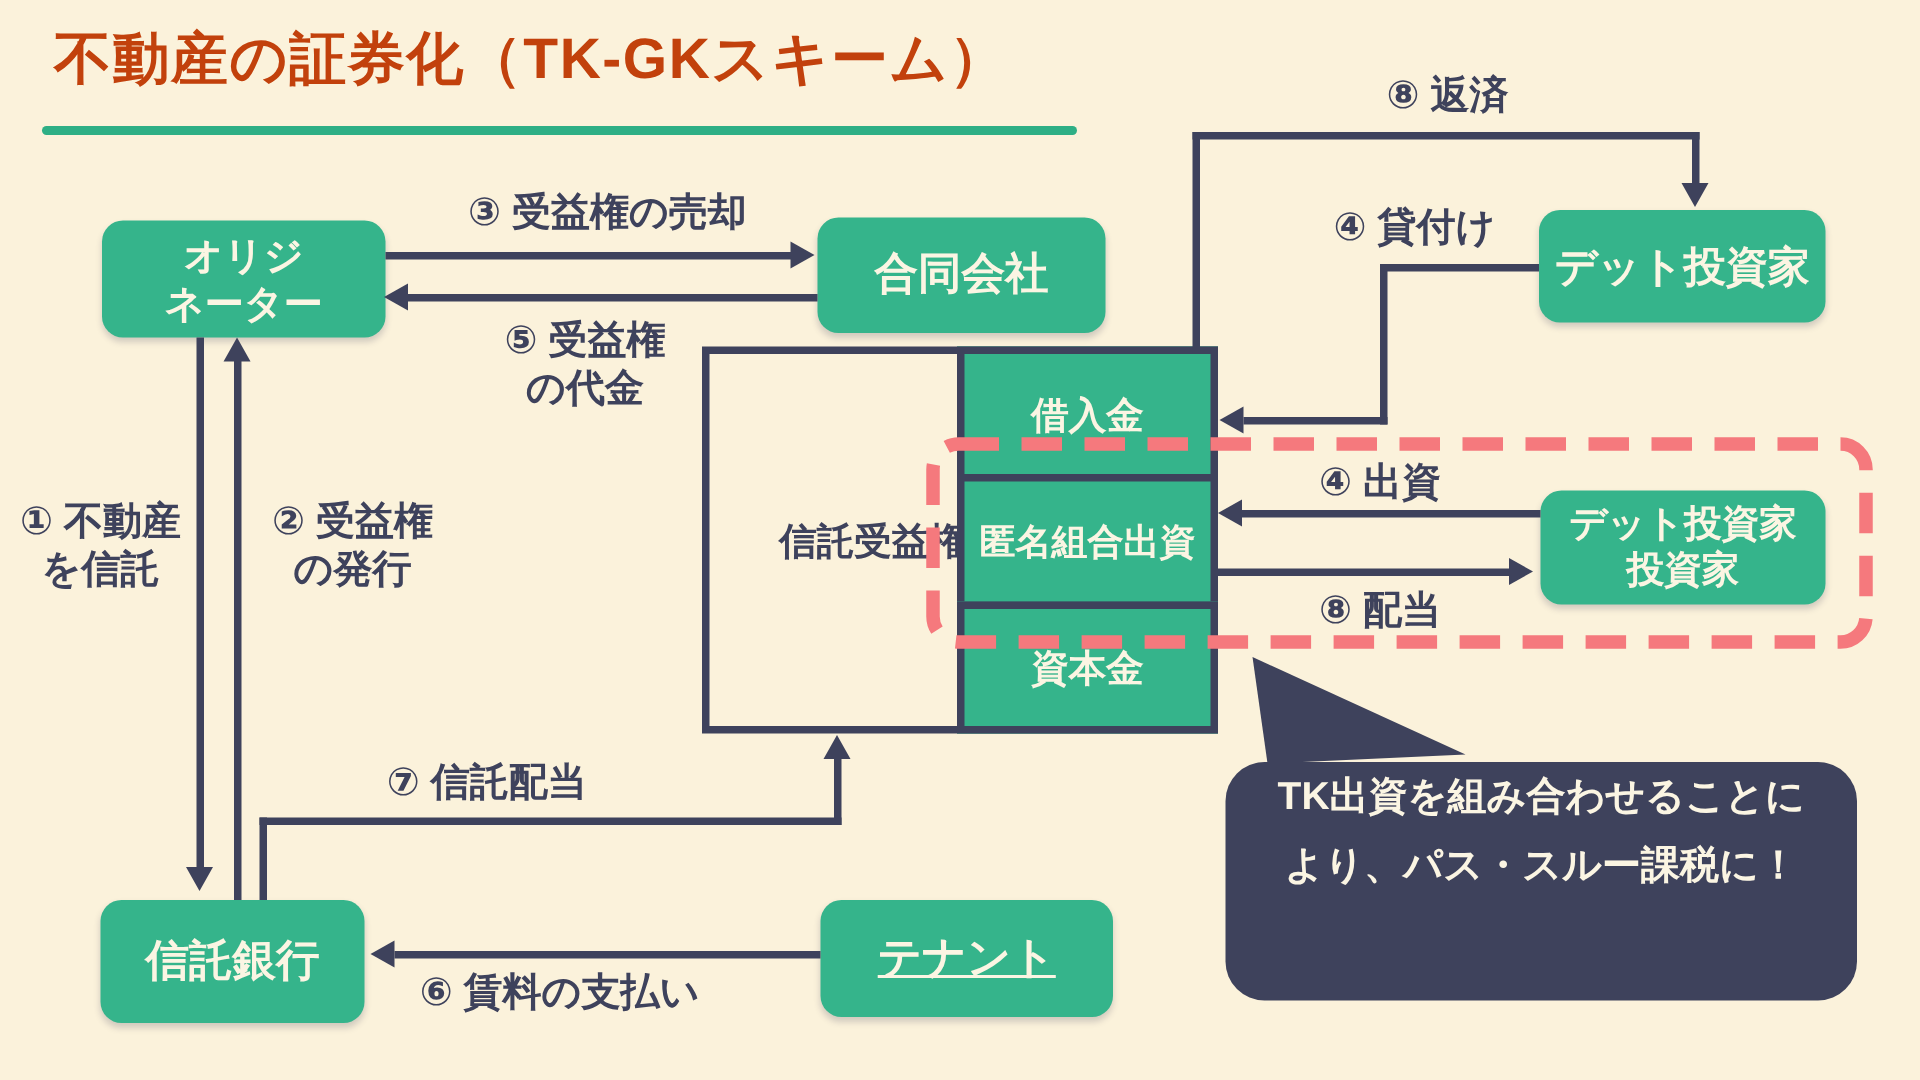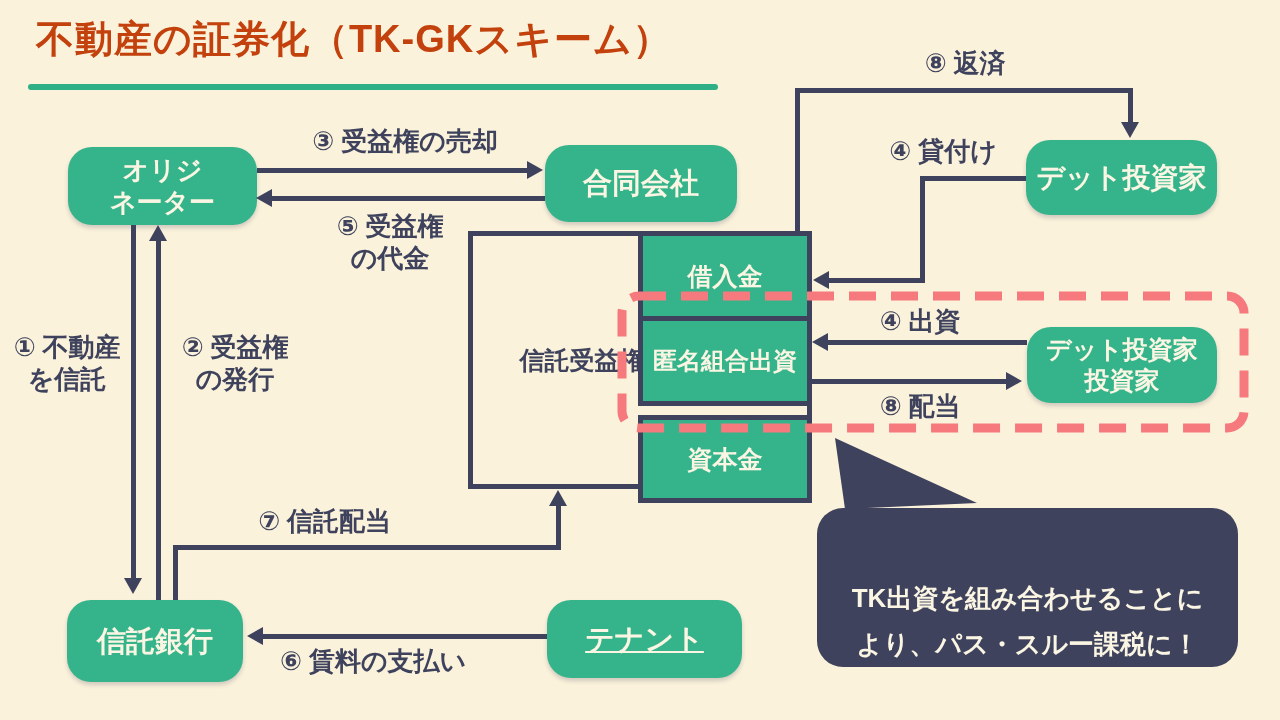--- a/index.html
+++ b/index.html
@@ -21,21 +21,21 @@
     position:absolute;left:36px;top:14px;margin:0;
     font-size:38px;font-weight:bold;color:#c2410c;letter-spacing:1px;
   }
   .title-underline{
     position:absolute;left:28px;top:84px;width:690px;height:6px;
     background:var(--green-line);border-radius:3px;
   }
   .node{
     position:absolute;background:var(--green);color:var(--cream-text);
     font-weight:bold;display:flex;flex-direction:column;align-items:center;justify-content:center;
-    border-radius:24px;text-align:center;
+    border-radius:14px;text-align:center;
     box-shadow:0 3px 4px rgba(62,66,92,0.22);
     line-height:1.25;
   }
   .seg{position:absolute;background:var(--navy);}
   .ah{position:absolute;width:0;height:0;}
   .ah-right{border-top:9px solid transparent;border-bottom:9px solid transparent;border-left:16px solid var(--navy);}
   .ah-left{border-top:9px solid transparent;border-bottom:9px solid transparent;border-right:16px solid var(--navy);}
   .ah-up{border-left:9px solid transparent;border-right:9px solid transparent;border-bottom:16px solid var(--navy);}
   .ah-down{border-left:9px solid transparent;border-right:9px solid transparent;border-top:16px solid var(--navy);}
   .lbl{
@@ -54,21 +54,21 @@
   .bs-cell{
     position:absolute;left:638px;width:174px;
     background:var(--green);border:5px solid var(--navy);box-sizing:border-box;
     display:flex;align-items:center;justify-content:center;
     color:var(--cream-text);font-weight:bold;font-size:25px;text-align:center;
   }
   .red-dashed-svg{position:absolute;left:617px;top:291px;z-index:6;}
   .callout{
     position:absolute;left:817px;top:508px;width:421px;height:159px;
     background:var(--navy);border-radius:26px;z-index:7;
-    display:flex;flex-direction:column;align-items:center;justify-content:flex-end;
+    display:flex;flex-direction:column;align-items:center;justify-content:flex-start;
     color:var(--cream-text);font-weight:bold;font-size:26px;line-height:1.75;
     text-align:center;
   }
   .callout-tail-svg{position:absolute;left:815px;top:430px;z-index:7;}
   .z-arrow{z-index:4;}
   .z-label{z-index:5;}
 </style>
 </head>
 <body>
 
@@ -104,21 +104,21 @@
   </div>
 
   <div class="bs-outer"></div>
   <div class="bs-left-label">信託受益権</div>
   <div class="bs-cell" style="top:231px;height:90px;">
     <span>借入金</span>
   </div>
   <div class="bs-cell" style="top:316px;height:90px;font-size:24px;">
     <span>匿名組合出資</span>
   </div>
-  <div class="bs-cell" style="top:415px;height:88px;">
+  <div class="bs-cell" style="top:401px;height:88px;">
     <span>資本金</span>
   </div>
 
   <svg class="red-dashed-svg" width="632" height="142">
     <rect x="5" y="5" width="622" height="132" rx="17" ry="17" fill="none" stroke="#F5797D" stroke-width="9" stroke-dasharray="27 15"></rect>
   </svg>
 
   <div class="seg z-arrow" style="left:131px;top:225px;width:5px;height:355px;"></div>
   <div class="ah ah-down z-arrow" style="left:124px;top:578px;"></div>
   <div class="lbl z-label" style="left:2px;top:332px;width:130px;">

